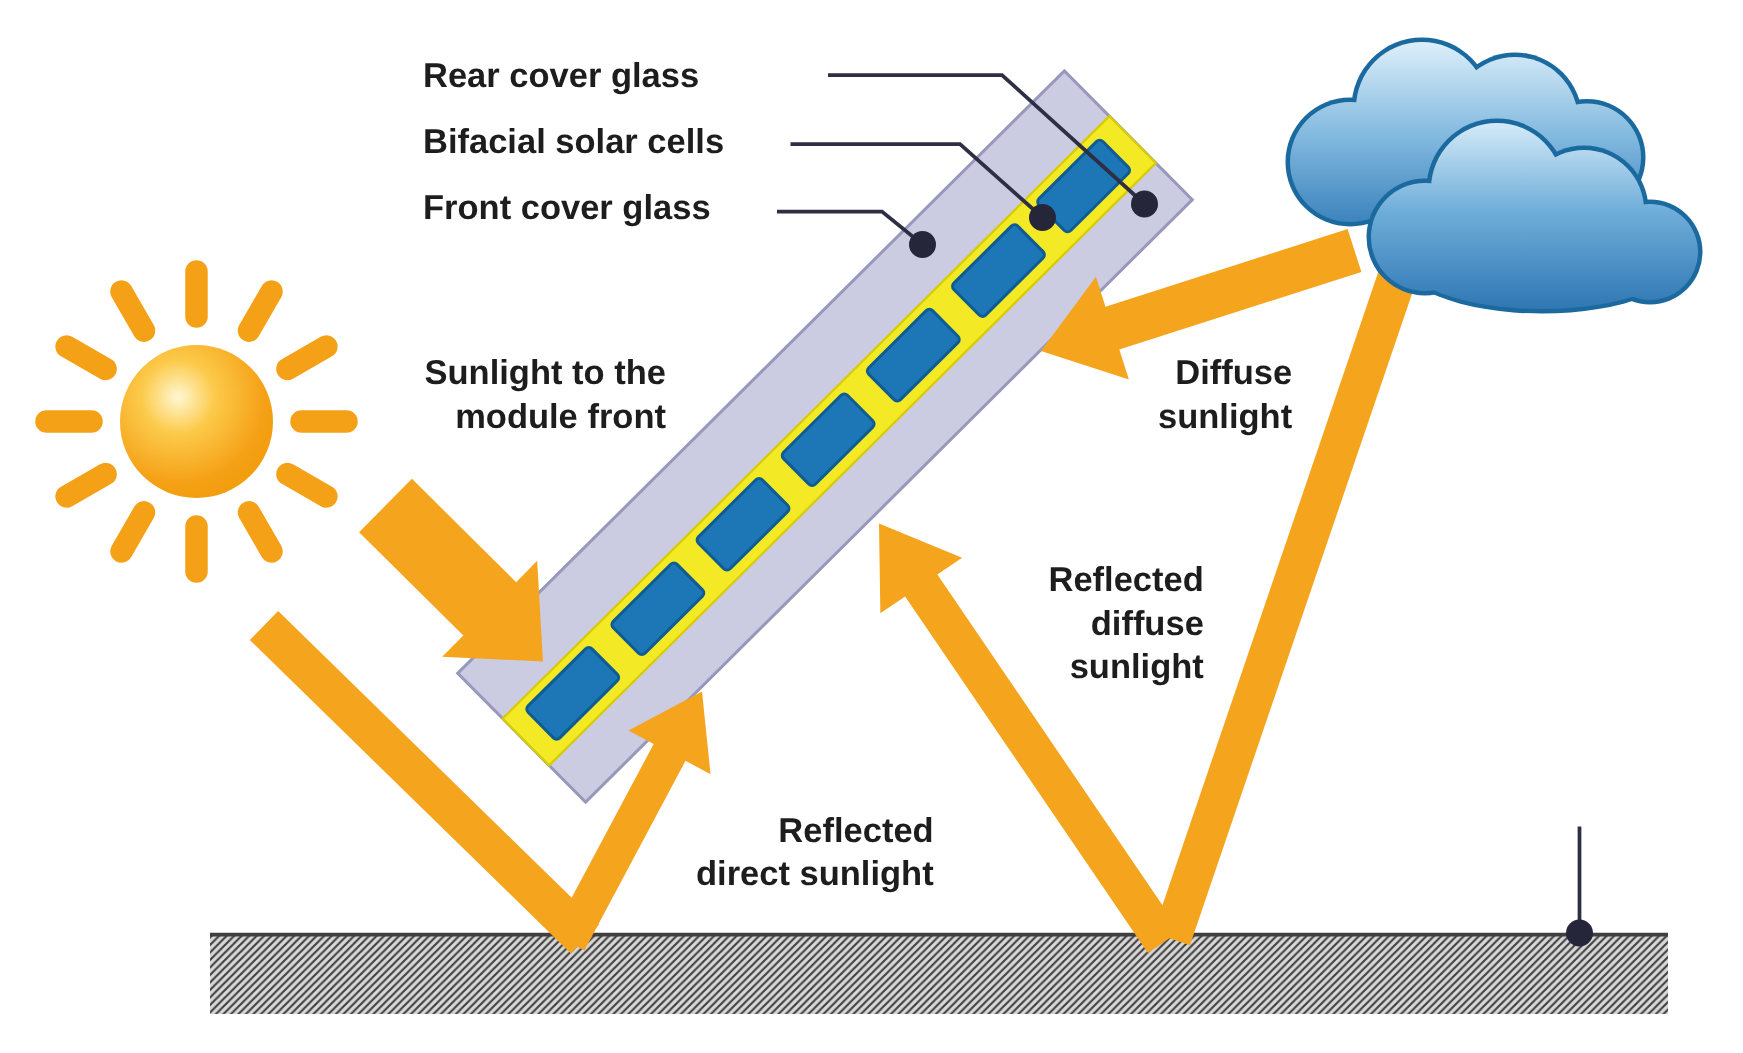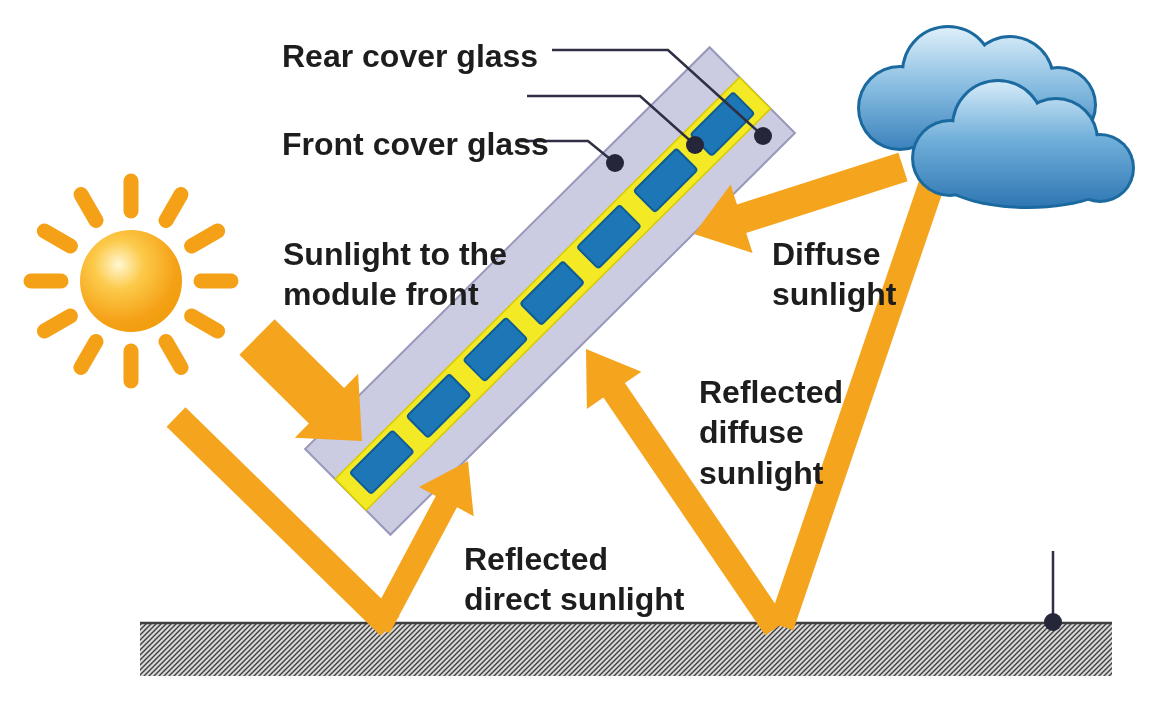--- a/index.html
+++ b/index.html
@@ -17,22 +17,22 @@
     --ground-line:#3F3F3F;
   }
   html,body{margin:0;padding:0;background:#ffffff;}
   .stage{
     position:relative;width:1162px;height:702px;background:#ffffff;overflow:hidden;
     font-family:"Liberation Sans", sans-serif;
   }
   .stage svg{position:absolute;left:0;top:0;}
   .lbl{
     position:absolute;
-    font-weight:700;font-size:32px;line-height:1.26;
-    color:var(--text);white-space:pre-line;letter-spacing:0px;
+    font-weight:700;font-size:23px;line-height:1.26;
+    color:var(--text);white-space:pre-line;letter-spacing:0px;text-align:right;
   }
   .module-outer{fill:var(--glass);stroke:var(--glass-border);stroke-width:2;}
   .module-encap{fill:var(--yellow);stroke:var(--yellow-border);stroke-width:1.5;}
   .module-cell{fill:var(--cell);stroke:var(--cell-border);stroke-width:2;}
   .leader{fill:none;stroke:var(--leader);stroke-width:2.5;}
   .leader-dot{fill:#26263A;}
   .arrow{fill:var(--arrow);}
   .ray{stroke:var(--arrow);fill:none;}
   .sun-ray{stroke:var(--sun);stroke-width:15;stroke-linecap:round;}
   .ground-top{stroke:var(--ground-line);stroke-width:2.5;}
@@ -152,20 +152,21 @@
       </g>
     </g>
 
     <g>
       <line class="leader" x1="1053" y1="551" x2="1053" y2="622"></line>
       <circle class="leader-dot" cx="1053" cy="622" r="9"></circle>
     </g>
   </svg>
 
   <div class="lbl" style="left:282px;top:36px">Rear cover glass</div>
+  <div class="lbl" style="left:282px;top:80px">Bifacial solar cells</div>
   <div class="lbl" style="left:282px;top:124px">Front cover glass</div>
   <div class="lbl" style="left:283px;top:234px">Sunlight to the
 module front</div>
   <div class="lbl" style="left:772px;top:234px">Diffuse
 sunlight</div>
   <div class="lbl" style="left:699px;top:372px">Reflected
 diffuse
 sunlight</div>
   <div class="lbl" style="left:464px;top:539px">Reflected
 direct sunlight</div>

